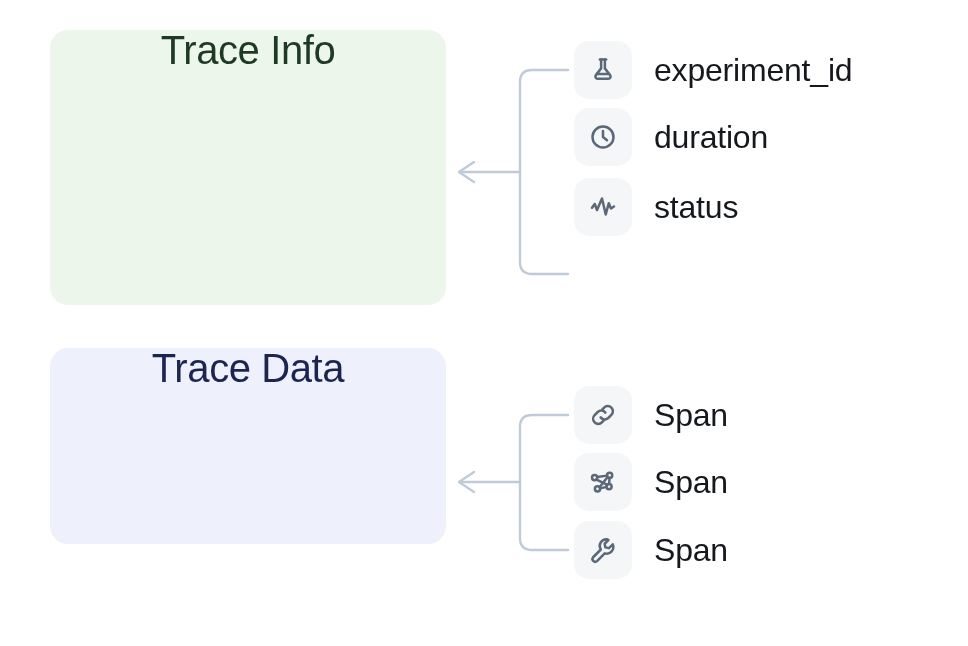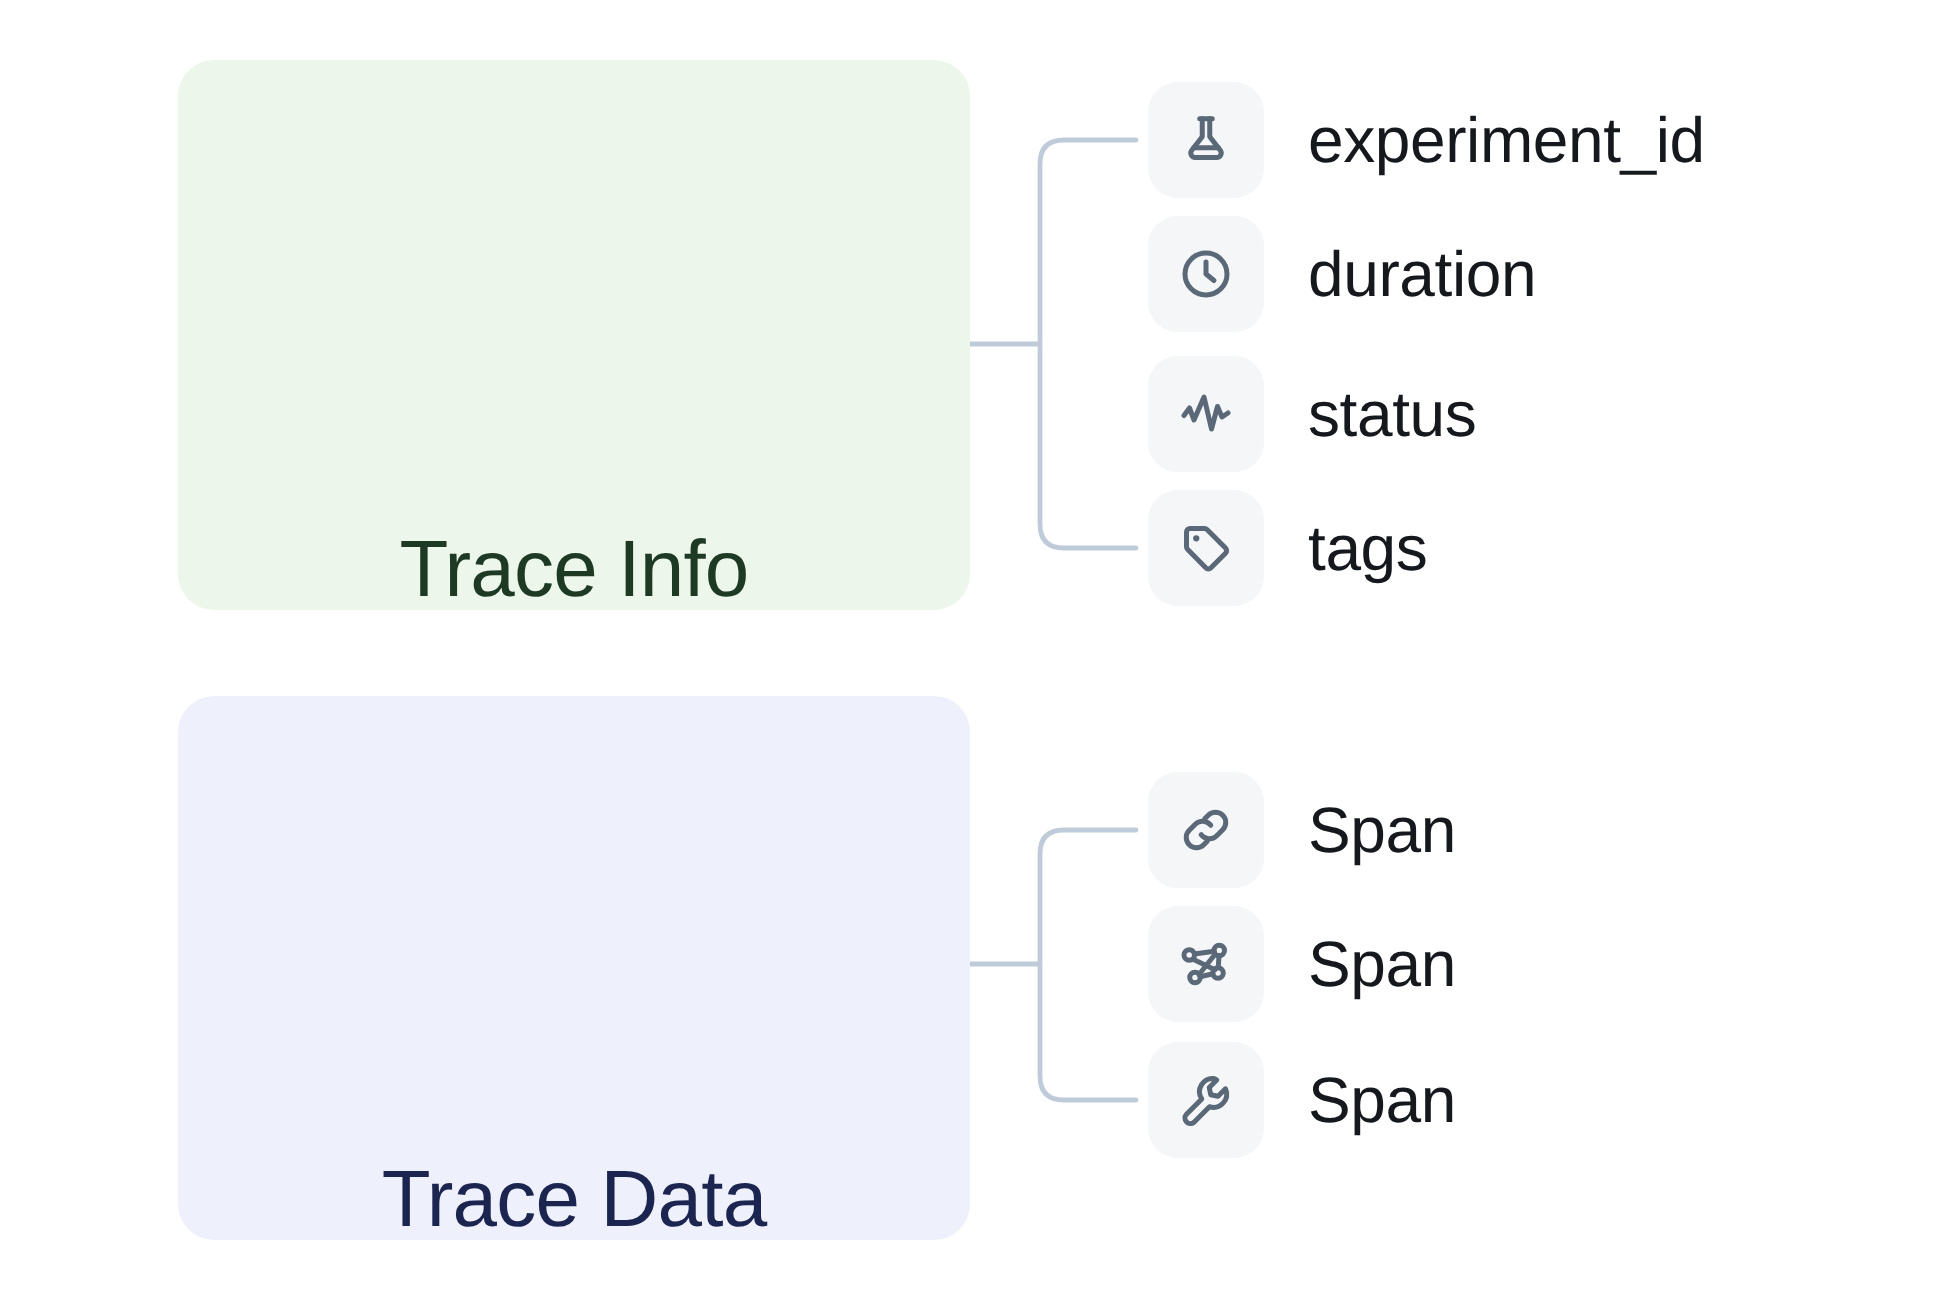--- a/index.html
+++ b/index.html
@@ -18,25 +18,24 @@
     width: 968px;
     height: 646px;
     overflow: hidden;
     background: #ffffff;
   }
 
   
   .group-box {
     position: absolute;
     display: flex;
-    align-items: flex-end;
+    align-items: flex-start;
     justify-content: center;
     border-radius: 18px;
     box-sizing: border-box;
-    margin-left: 39px;
   }
   .group-box .group-title {
     font-size: 40px;
     font-weight: 400;
     letter-spacing: -0.4px;
     line-height: 1;
     white-space: nowrap;
   }
 
   #box-trace-info {
@@ -45,21 +44,21 @@
     width: 396px;
     height: 275px;
     background: #edf6ea;
   }
   #box-trace-info .group-title { color: #1e3a24; }
 
   #box-trace-data {
     left: 50px;
     top: 348px;
     width: 396px;
-    height: 272px;
+    height: 196px;
     background: #eef0fc;
   }
   #box-trace-data .group-title { color: #1b2550; }
 
   
   .item-row {
     position: absolute;
     display: flex;
     align-items: center;
     height: 58px;
@@ -160,29 +159,20 @@
 
   <div class="item-row" style="left:574px; top:178px;">
     <span class="icon-tile">
       <svg viewBox="0 0 24 24">
         <path d="M3.2 12.6 L5.4 9.6 L7.2 14.4 L11.2 5.2 L14.2 18 L16.6 9.0 L18.4 13.2 L20.8 11.6"></path>
       </svg>
     </span>
     <span class="item-label">status</span>
   </div>
 
-  <div class="item-row" style="left:574px; top:245px;">
-    <span class="icon-tile">
-      <svg viewBox="0 0 24 24">
-        <path d="M4.2 11.4V5.6c0-.8.6-1.4 1.4-1.4h5.8c.4 0 .7.1 1 .4l7.4 7.4c.6.6.6 1.5 0 2.1l-5.8 5.8c-.6.6-1.5.6-2.1 0L4.6 12.5c-.3-.3-.4-.7-.4-1.1z"></path>
-        <circle cx="8.1" cy="8.1" r="1.25" fill="#5a6878" stroke="none"></circle>
-      </svg>
-    </span>
-    <span class="item-label">tags</span>
-  </div>
 
   <div class="item-row" style="left:574px; top:386px;">
     <span class="icon-tile">
       <svg viewBox="0 0 24 24">
         <path d="M10.1 13.9a4.1 4.1 0 0 0 6.1.5l2.5-2.5a4.1 4.1 0 0 0-5.8-5.8l-1.4 1.4"></path>
         <path d="M13.9 10.1a4.1 4.1 0 0 0-6.1-.5l-2.5 2.5a4.1 4.1 0 0 0 5.8 5.8l1.4-1.4"></path>
       </svg>
     </span>
     <span class="item-label">Span</span>
   </div>

